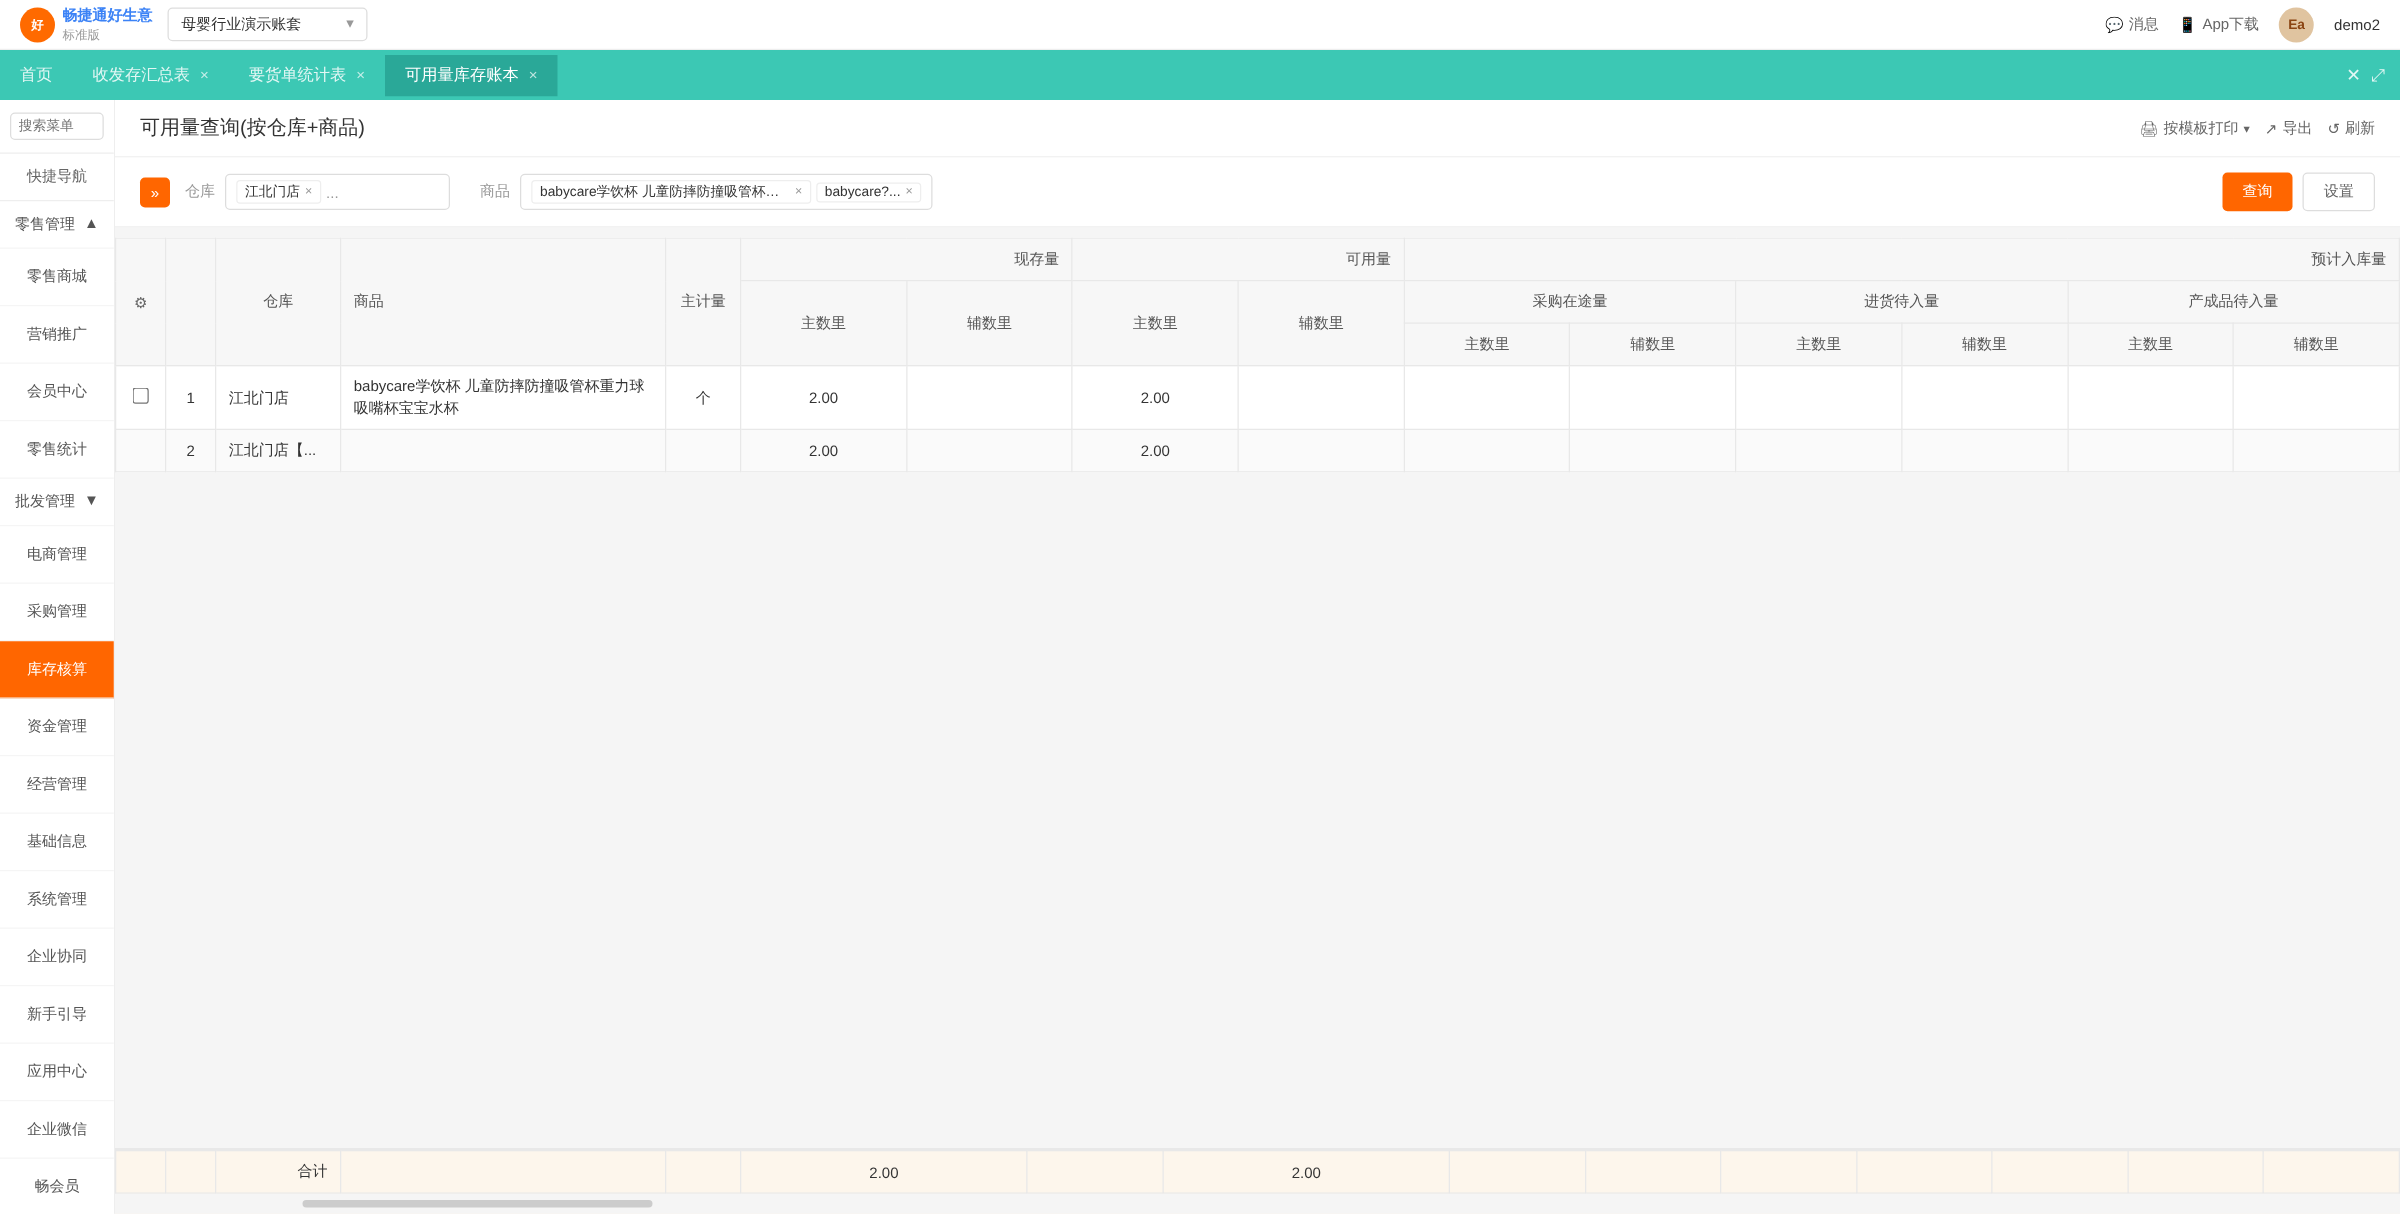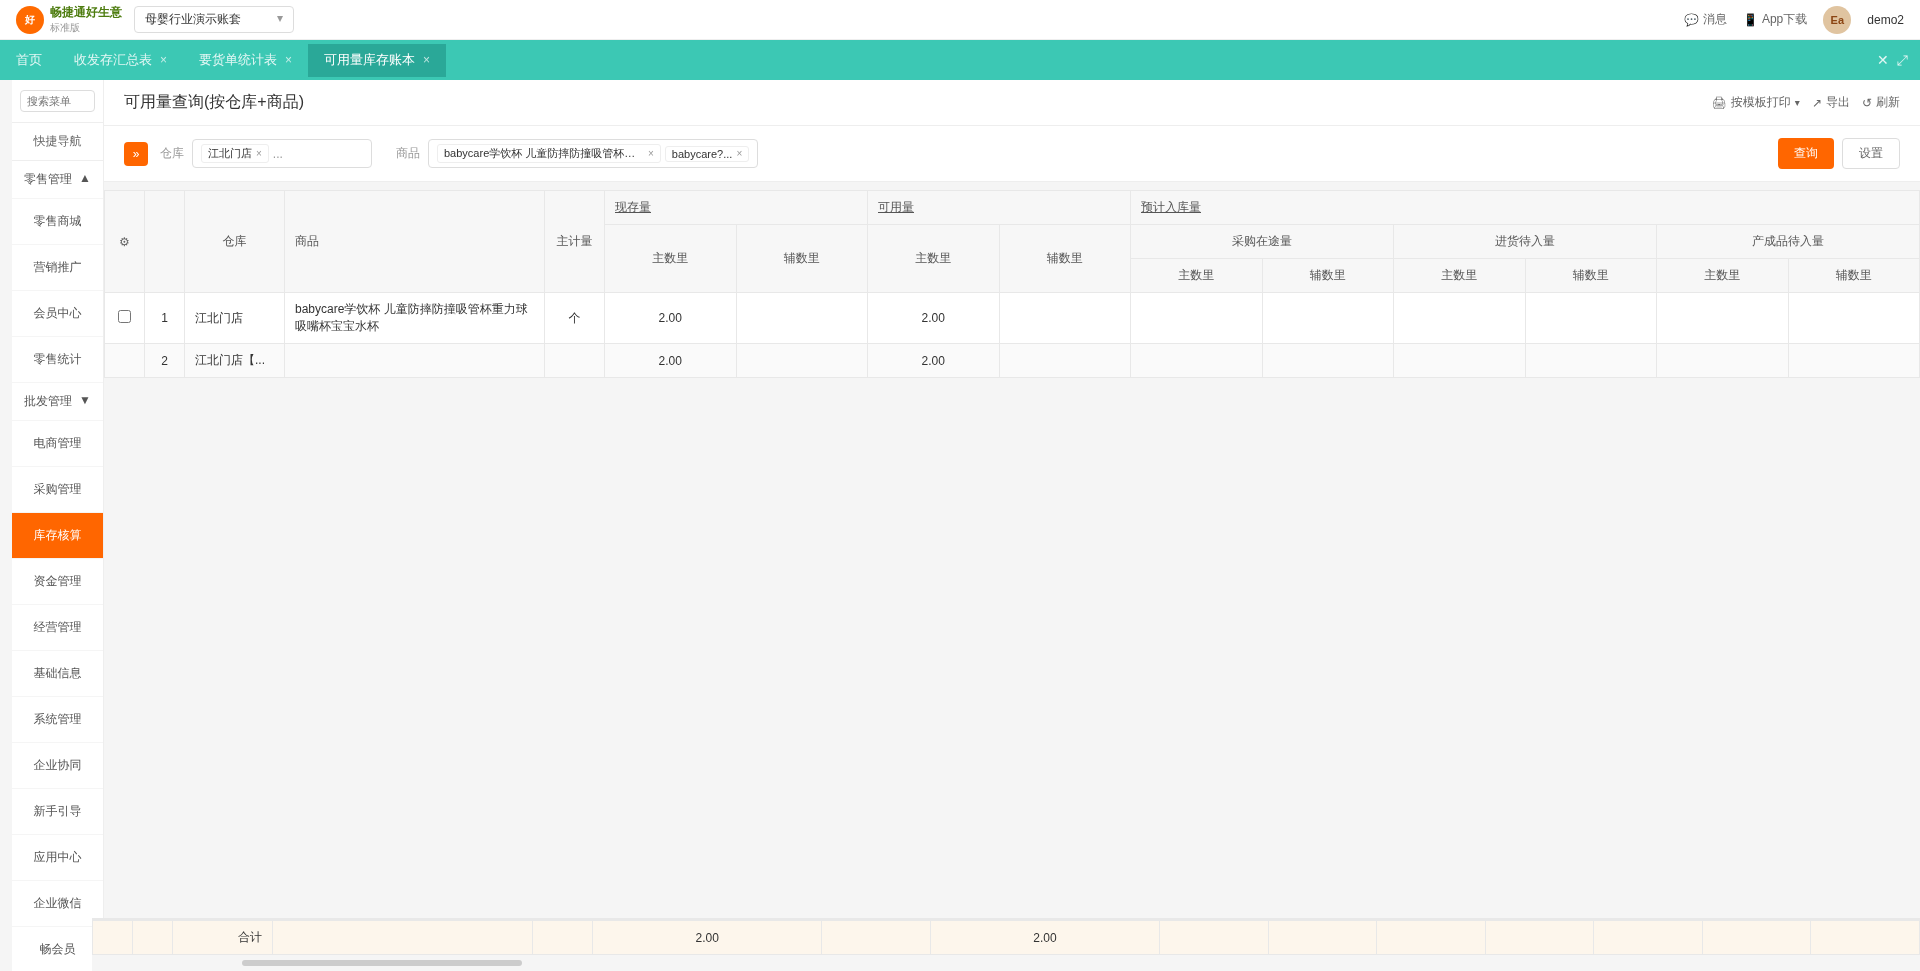--- a/index.html
+++ b/index.html
@@ -50,21 +50,21 @@
     .nav-tab.active {
       background: #2aa898;
       color: #fff;
     }
     .nav-tab-close { font-size: 12px; color: rgba(255,255,255,0.7); cursor: pointer; }
     .nav-spacer { flex: 1; }
     .nav-actions { display: flex; align-items: center; padding: 0 12px; gap: 8px; }
     .nav-action-btn { color: rgba(255,255,255,0.85); cursor: pointer; font-size: 14px; }
 
     
-    .layout { display: flex; height: calc(971px - 80px); padding-left: 12px; }
+    .layout { display: flex; height: calc(971px - 80px); }
     .sidebar {
       width: 92px;
       background: #fff;
       border-right: 1px solid #eee;
       display: flex;
       flex-direction: column;
       overflow-y: auto;
     }
     .sidebar-item {
       padding: 14px 8px;
@@ -166,36 +166,35 @@
       color: #333;
     }
 
     .th-settings { width: 40px; }
     .th-no { width: 40px; }
     .th-warehouse { width: 100px; }
     .th-goods { width: 260px; text-align: left; }
     .th-unit { width: 60px; }
 
     .col-group-header {
-      text-align: left;
+      text-align: right;
       font-weight: normal;
-      text-decoration: underline;
     }
 
     .gear-icon { cursor: pointer; color: #666; }
   </style>
 </head>
 <body>
 
 <div class="top-bar">
   <div class="top-bar-left">
     <div class="logo">
       <div class="logo-icon">好</div>
       <div>
-        <div style="font-size:12px;font-weight:bold;color:#4d7c0f;">畅捷通好生意</div>
+        <div style="font-size:12px;font-weight:bold;color:#3b82f6;">畅捷通好生意</div>
         <div style="font-size:10px;color:#999;">标准版</div>
       </div>
     </div>
     <div class="warehouse-selector">
       <span>母婴行业演示账套</span>
       <span style="color:#999;margin-left:auto;">▾</span>
     </div>
   </div>
   <div class="top-bar-right">
     <div class="top-btn">

